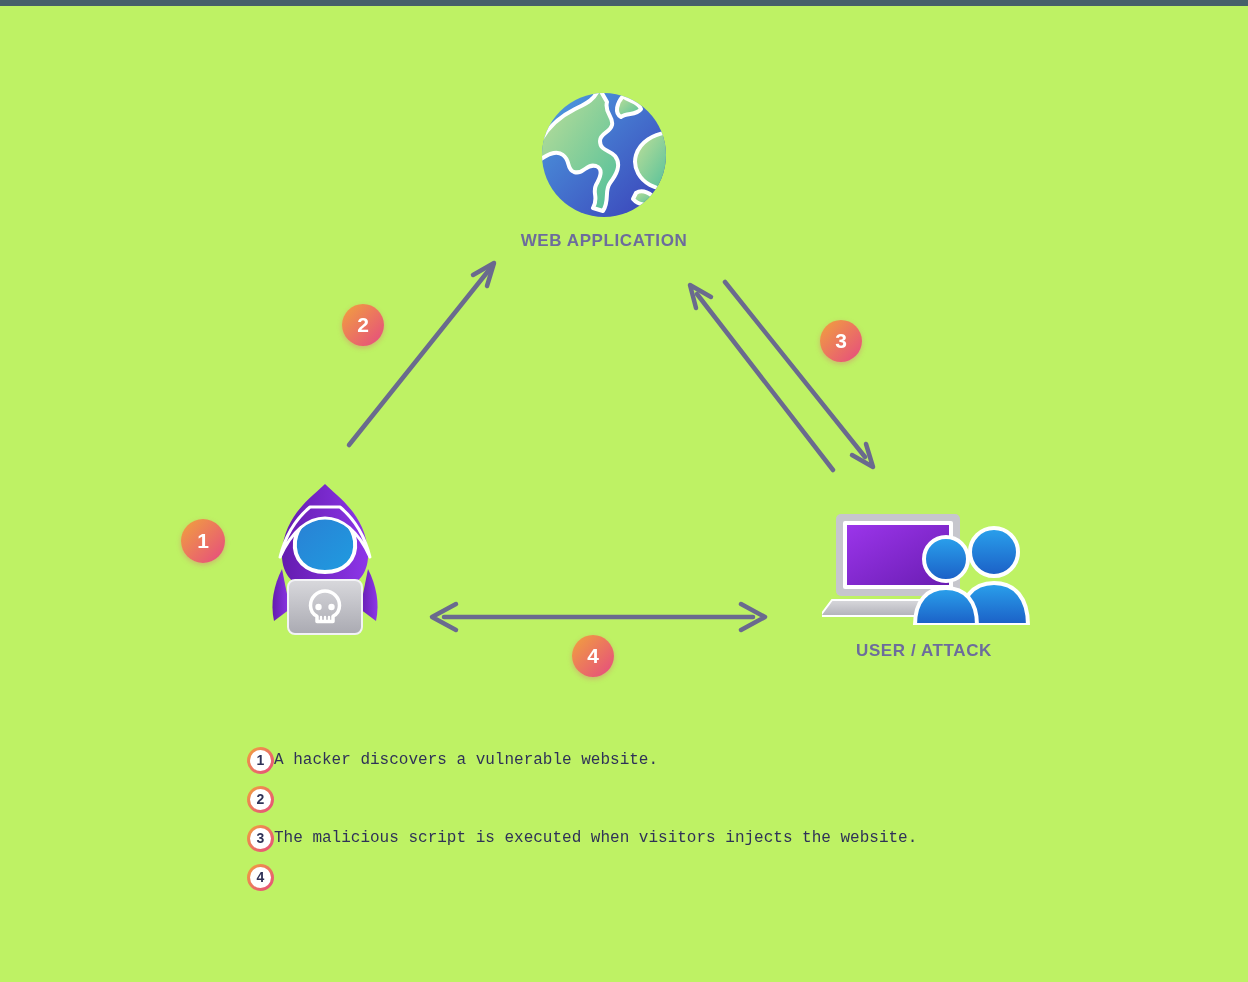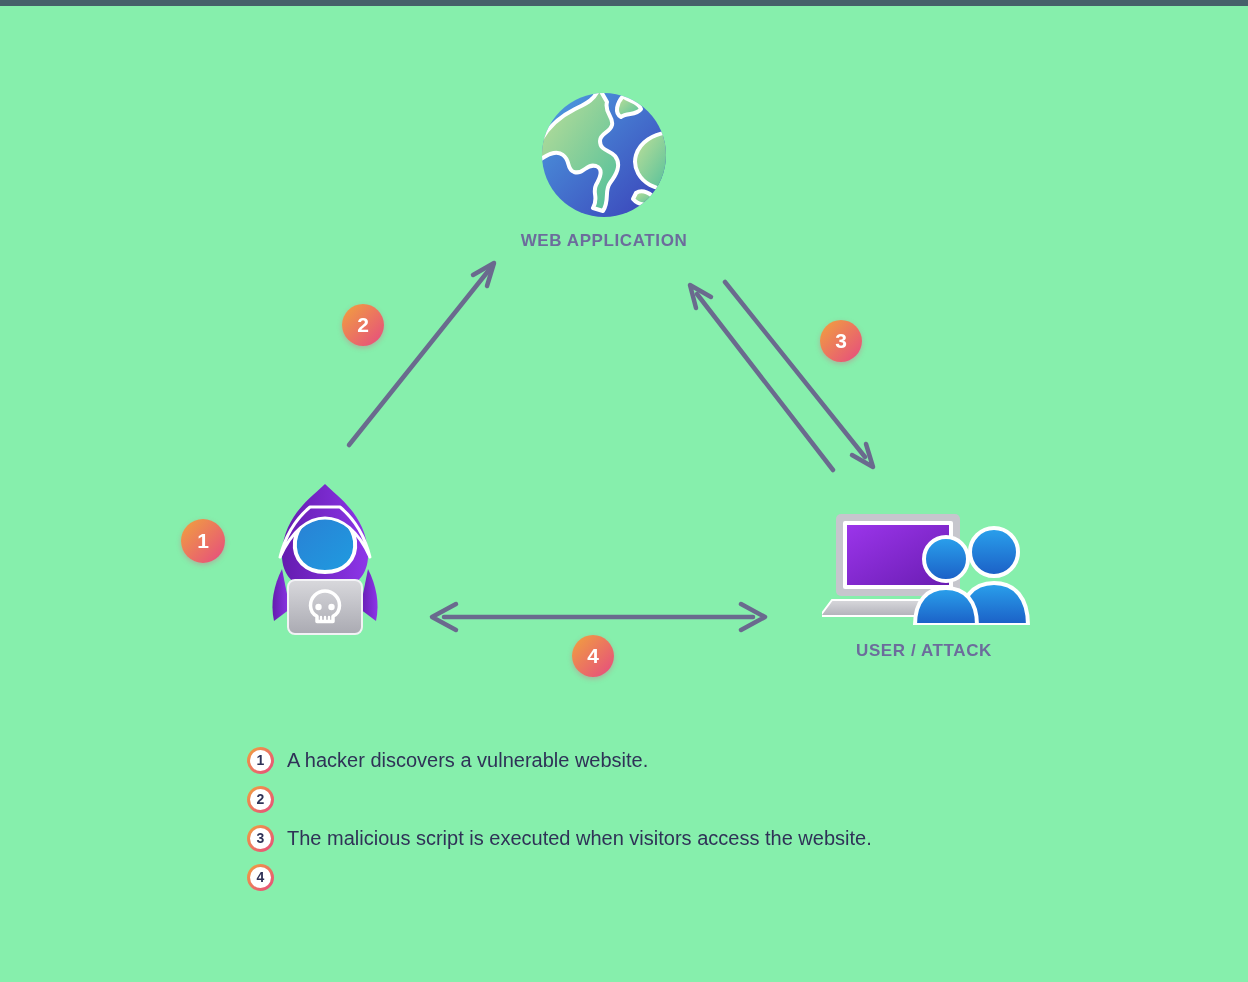--- a/index.html
+++ b/index.html
@@ -1,19 +1,19 @@
 <!DOCTYPE html>
 <html><head>
 <meta charset="utf-8">
 <style>
   html,body{margin:0;padding:0;background:#ffffff;}
   .stage{
     position:relative;
     width:1248px;height:982px;
-    background:#86efac;
+    background:#bef264;
     font-family:"Liberation Sans", sans-serif;
     overflow:hidden;
   }
   .top-bar{
     position:absolute;left:0;top:0;width:1248px;height:6px;
     background:#46606a;
   }
   
   .node-icon{position:absolute;}
   .node-label{
@@ -60,23 +60,23 @@
     display:flex;align-items:center;justify-content:center;
     flex:0 0 auto;
   }
   .legend-num-inner{
     width:21px;height:21px;border-radius:50%;
     background:#ffffff;
     display:flex;align-items:center;justify-content:center;
     color:#2f3257;font-weight:bold;font-size:14px;
   }
   .legend-text{
-    margin-left:13px;
     color:#2f3257;
-    font-size:20px;
+    font-size:16px;
+    font-family:Liberation Mono, monospace;
   }
 </style>
 </head>
 <body>
 
 <div class="stage">
 
   <div class="top-bar"></div>
 
   <svg class="node-icon" style="left:541px;top:92px" width="126" height="126" viewBox="0 0 126 126">
@@ -204,21 +204,21 @@
     </div>
     <div class="legend-row">
       <div class="legend-num">
         <div class="legend-num-inner">2</div>
       </div>
     </div>
     <div class="legend-row">
       <div class="legend-num">
         <div class="legend-num-inner">3</div>
       </div>
-      <div class="legend-text">The malicious script is executed when visitors access the website.</div>
+      <div class="legend-text">The malicious script is executed when visitors injects the website.</div>
     </div>
     <div class="legend-row">
       <div class="legend-num">
         <div class="legend-num-inner">4</div>
       </div>
     </div>
   </div>
 
 </div>
 

